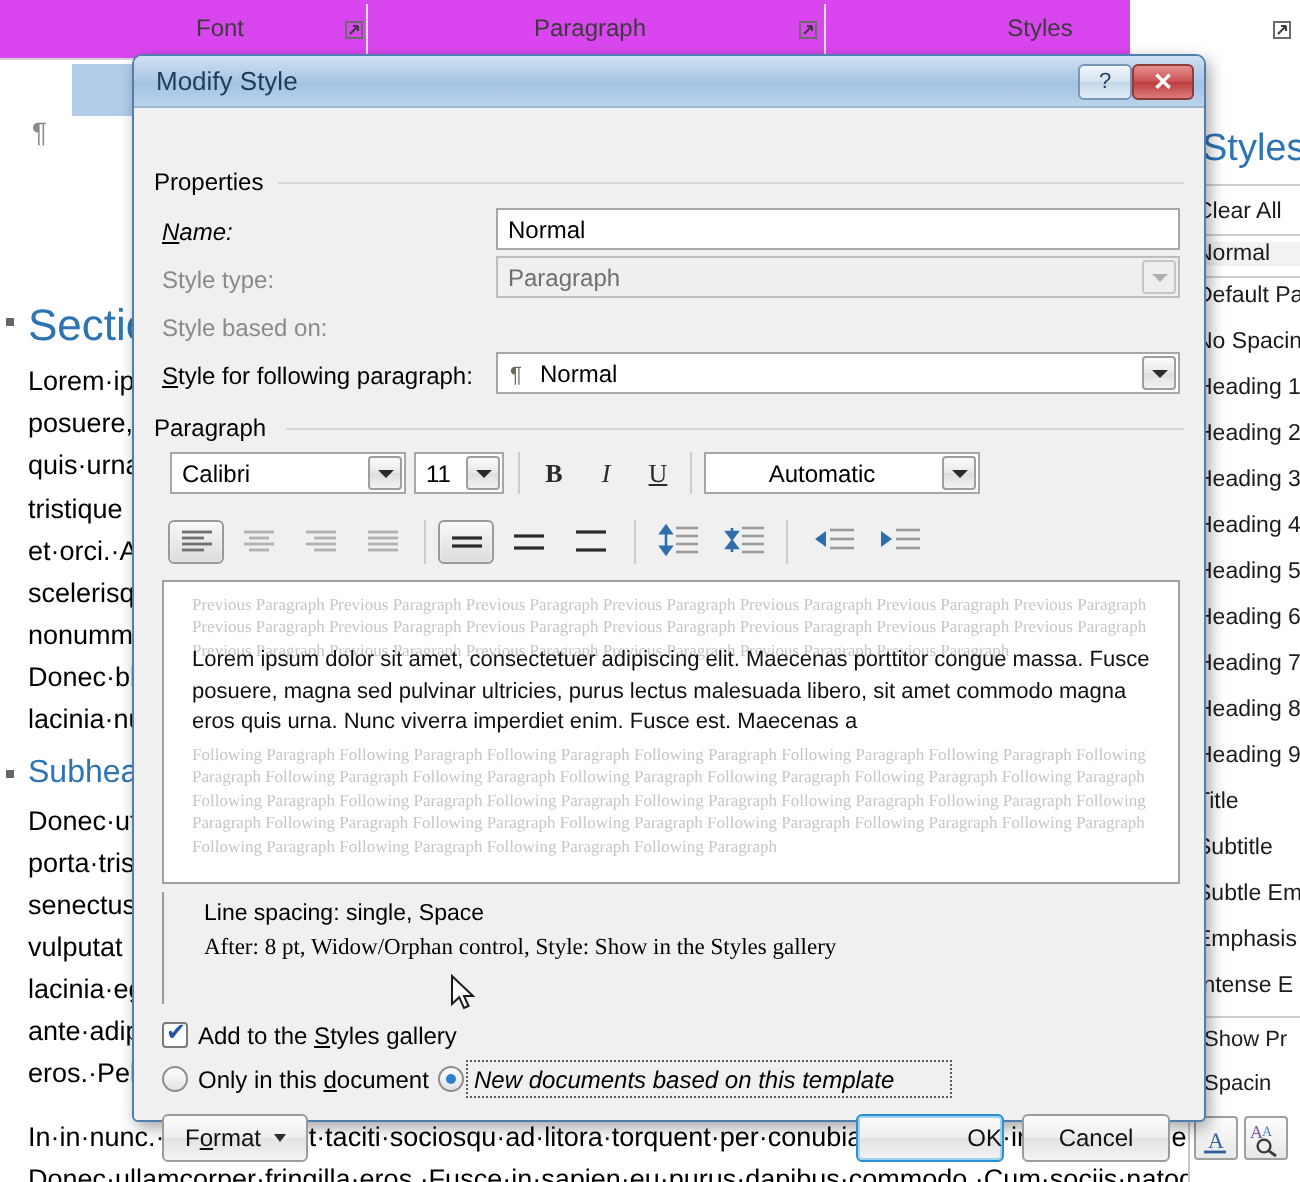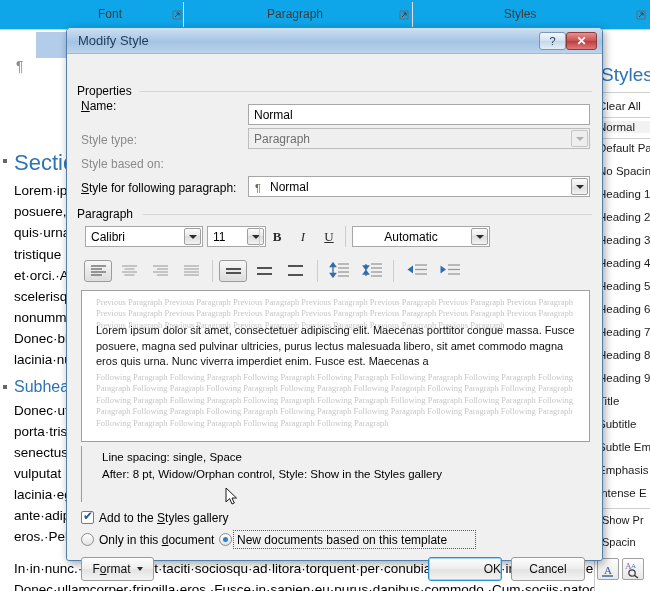--- a/index.html
+++ b/index.html
@@ -7,22 +7,22 @@
     margin: 0; padding: 0;
     width: 650px; height: 591px;
     overflow: hidden;
     background: #ffffff;
     font-family: "Liberation Sans", sans-serif;
   }
   #root { position: relative; width: 650px; height: 591px; background:#fff; }
 
   
   .ribbon-groups {
-    position: absolute; left:0; top:0; width:650px; height:30px;
-    background:#0ea5e9; border-bottom:1px solid #d2d2d2;
+    position: absolute; left:0; top:0; width:565px; height:30px;
+    background:#d946ef; border-bottom:1px solid #d2d2d2;
   }
   .ribbon-group-label {
     position:absolute; top:7px; font-size:12px; color:#3b3b3b;
     text-align:center;
   }
   .ribbon-divider { position:absolute; top:2px; width:1px; height:26px; background:#e0e0e0; }
   .dlg-launcher {
     position:absolute; top:10px; width:10px; height:10px;
   }
   .dlg-launcher svg { display:block; }
@@ -334,21 +334,21 @@
       <div class="tb-btn close">
         <span>✕</span>
       </div>
     </div>
 
     <div class="dlg-body">
 
       <div class="grp-label" style="left:10px;top:30px;">Properties</div>
       <div class="grp-rule" style="left:72px;right:10px;top:37px;"></div>
 
-      <div class="fld-label" style="left:14px;top:45px;"><span class="u">N</span>ame:</div>
+      <div class="fld-label" style="left:14px;top:55px;font-style:italic;"><span class="u">N</span>ame:</div>
       <div class="input" style="left:181px;top:50px;width:342px;">Normal</div>
 
       <div class="fld-label dim" style="left:14px;top:79px;">Style type:</div>
       <div class="combo disabled" style="left:181px;top:74px;width:342px;">
         <div class="txt">Paragraph</div>
         <div class="arrow-btn flat">
             <div class="caret dim"></div>
           </div>
       </div>
 
@@ -365,21 +365,21 @@
 
       <div class="grp-label" style="left:10px;top:153px;">Paragraph</div>
       <div class="grp-rule" style="left:76px;right:10px;top:160px;"></div>
 
       <div class="combo" style="left:18px;top:172px;width:118px;">
         <div class="txt">Calibri</div>
         <div class="arrow-btn">
             <div class="caret"></div>
           </div>
       </div>
-      <div class="combo" style="left:140px;top:172px;width:59px;">
+      <div class="combo" style="left:140px;top:172px;width:45px;">
         <div class="txt">11</div>
         <div class="arrow-btn">
             <div class="caret"></div>
           </div>
       </div>
 
       <div class="sep-v" style="left:192px;top:172px;height:21px;"></div>
 
       <div class="fmt-btn" style="left:198px;top:172px;font-weight:bold;font-family:'Liberation Serif',serif;">B</div>
       <div class="fmt-btn" style="left:224px;top:172px;font-style:italic;font-family:'Liberation Serif',serif;">I</div>
@@ -524,36 +524,36 @@
       </div>
 
       <div class="preview" style="left:14px;top:236px;width:509px;height:152px;">
         <div class="prev-ghost" style="position:absolute;left:14px;top:6px;width:490px;white-space:normal;">Previous Paragraph Previous Paragraph Previous Paragraph Previous Paragraph Previous Paragraph Previous Paragraph Previous Paragraph Previous Paragraph Previous Paragraph Previous Paragraph Previous Paragraph Previous Paragraph Previous Paragraph Previous Paragraph Previous Paragraph Previous Paragraph Previous Paragraph Previous Paragraph Previous Paragraph Previous Paragraph</div>
         <div class="prev-body" style="position:absolute;left:14px;top:32px;width:490px;">Lorem ipsum dolor sit amet, consectetuer adipiscing elit. Maecenas porttitor congue massa. Fusce posuere, magna sed pulvinar ultricies, purus lectus malesuada libero, sit amet commodo magna eros quis urna. Nunc viverra imperdiet enim. Fusce est. Maecenas a</div>
         <div class="prev-ghost" style="position:absolute;left:14px;top:81px;width:490px;white-space:normal;">Following Paragraph Following Paragraph Following Paragraph Following Paragraph Following Paragraph Following Paragraph Following Paragraph Following Paragraph Following Paragraph Following Paragraph Following Paragraph Following Paragraph Following Paragraph Following Paragraph Following Paragraph Following Paragraph Following Paragraph Following Paragraph Following Paragraph Following Paragraph Following Paragraph Following Paragraph Following Paragraph Following Paragraph Following Paragraph Following Paragraph Following Paragraph Following Paragraph Following Paragraph Following Paragraph</div>
       </div>
 
       <div class="descbox" style="left:14px;top:392px;width:509px;height:56px;padding:3px 6px;">
         <div style="padding-left:14px;">Line spacing:  single, Space</div>
-        <div style="padding-left:14px;">After:  8 pt, Widow/Orphan control, Style: Show in the Styles gallery</div>
+        <div style="padding-left:14px;font-family:Liberation Serif, serif;">After:  8 pt, Widow/Orphan control, Style: Show in the Styles gallery</div>
       </div>
 
       <div class="chk-box" style="left:14px;top:457px;">
         <div class="chk-mark">✔</div>
       </div>
       <div class="fld-label" style="left:32px;top:457px;">Add to the <span class="u">S</span>tyles gallery</div>
 
       <div class="radio" style="left:14px;top:479px;"></div>
       <div class="fld-label" style="left:32px;top:479px;">Only in this <span class="u">d</span>ocument</div>
 
       <div class="radio" style="left:152px;top:479px;">
         <div class="dot"></div>
       </div>
       <div class="focus-ring" style="left:166px;top:476px;width:243px;height:19px;"></div>
-      <div class="fld-label" style="left:170px;top:479px;">New documents based on this template</div>
+      <div class="fld-label" style="left:170px;top:479px;font-style:italic;">New documents based on this template</div>
 
       <div class="push-btn" style="left:14px;top:503px;width:73px;">
         <span>F<span class="u">o</span>rmat</span>
         <span style="display:inline-block;margin-left:6px;width:0;height:0;border-left:3.5px solid transparent;border-right:3.5px solid transparent;border-top:4px solid #2b2b2b;"></span>
       </div>
       <div class="push-btn default" style="left:361px;top:503px;width:74px;">
         <span>OK</span>
       </div>
       <div class="push-btn" style="left:444px;top:503px;width:74px;">
         <span>Cancel</span>

